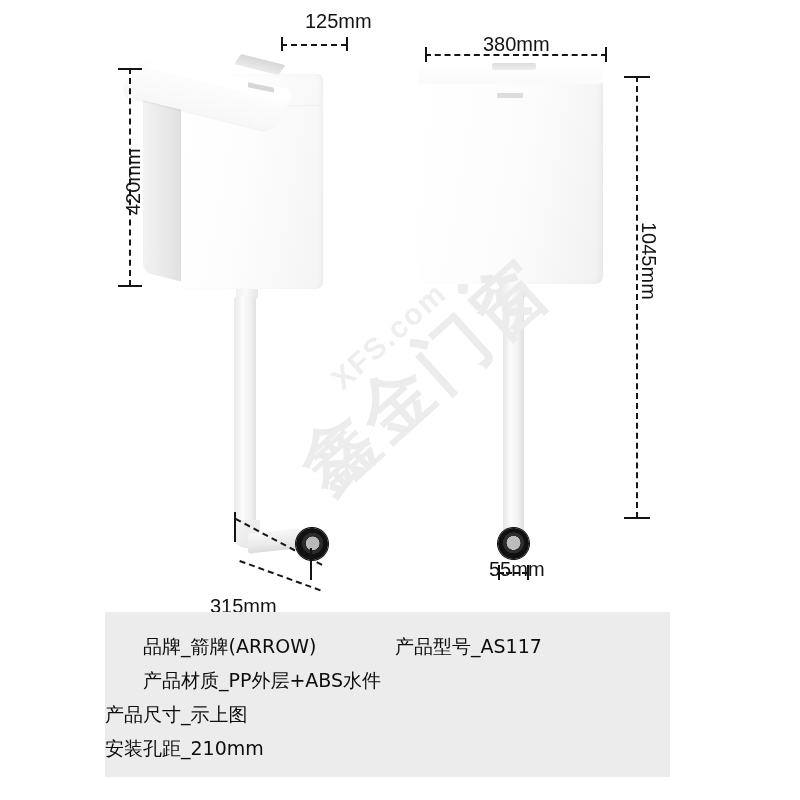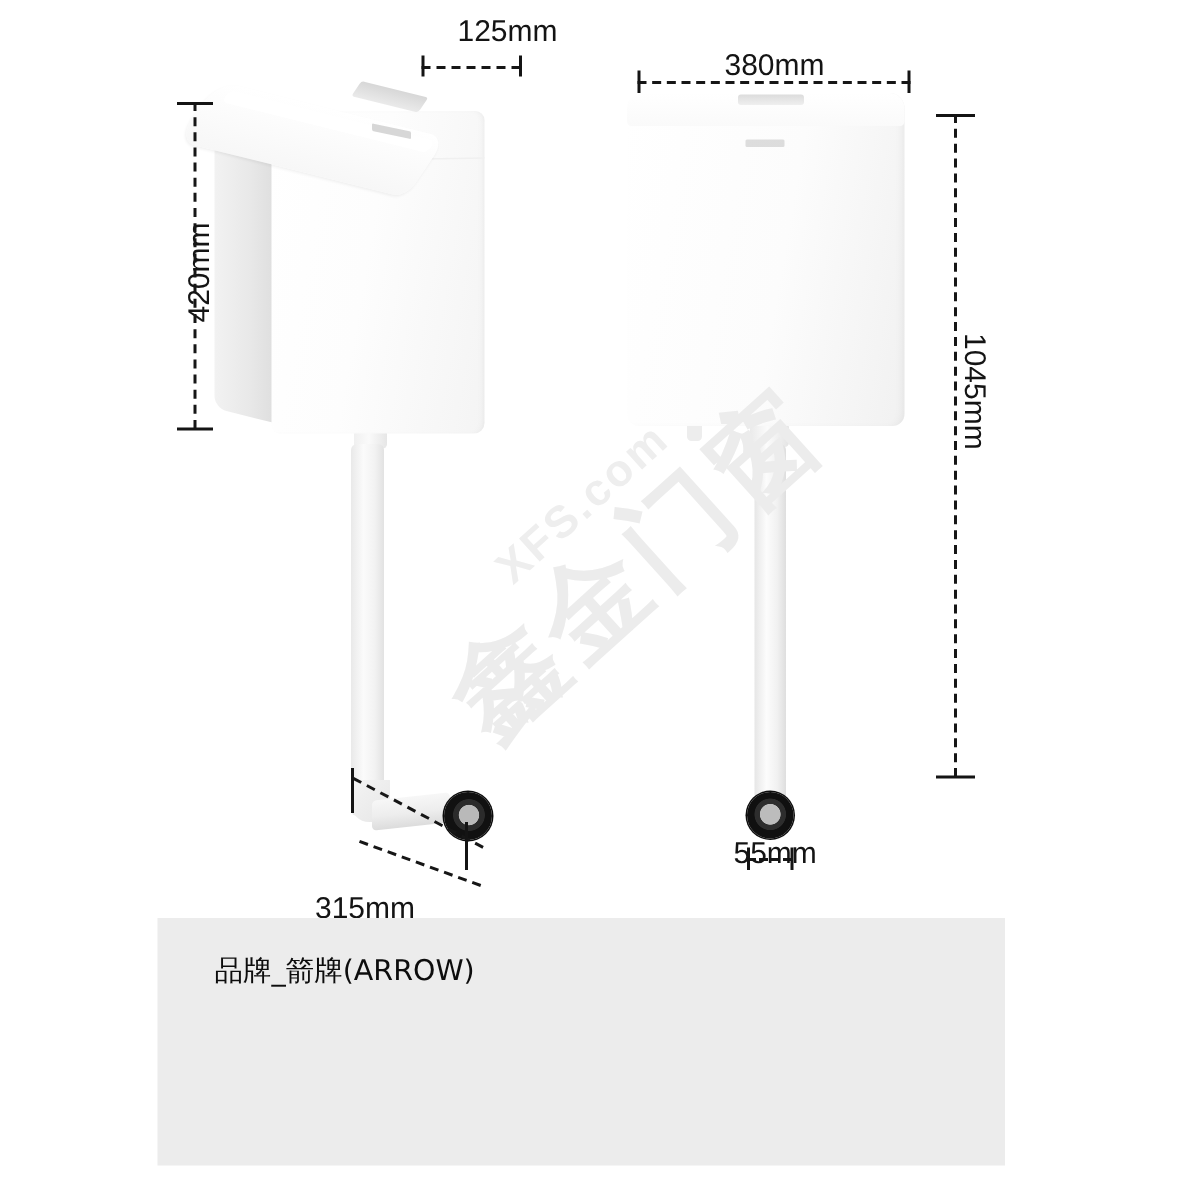--- a/index.html
+++ b/index.html
@@ -425,22 +425,26 @@
   <div class="tick-h" style="left:624px; top:517px; width:26px;"></div>
 
   <div class="dash-h" style="left:498px; top:572px; width:30px;"></div>
   <div class="tick-v" style="left:498px; top:565px; height:15px;"></div>
   <div class="tick-v" style="left:527px; top:565px; height:15px;"></div>
   <div class="dim-label" style="left:489px; top:558px;">55mm</div>
 
   <div class="spec-panel">
     <div class="spec-row">
       <div class="spec-cell col-a">品牌_箭牌(ARROW)</div>
+      <div class="spec-cell col-b">产品型号_AS117</div>
     </div>
     <div class="spec-row">
+      <div class="spec-cell col-a">产品材质_PP外层+ABS水件</div>
     </div>
     <div class="spec-row">
+      <div class="spec-cell col-b">产品尺寸_示上图</div>
     </div>
     <div class="spec-row">
+      <div class="spec-cell col-b">安装孔距_210mm</div>
     </div>
   </div>
 
 </div>
 
 </body></html>

